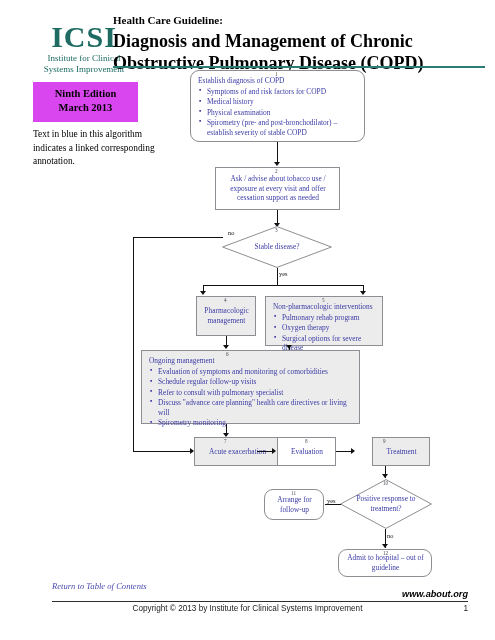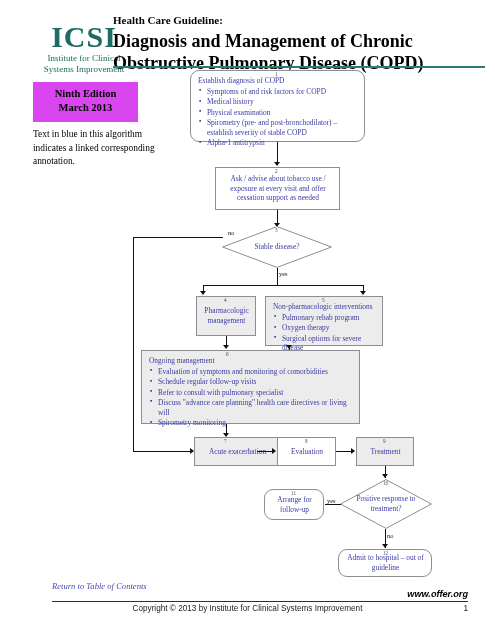--- a/index.html
+++ b/index.html
@@ -268,21 +268,20 @@
 <div id="flow">
 
   <div class="node round" style="left:190px; top:70px; width:175px; height:72px;">
     <div class="pad">
       <div class="head">Establish diagnosis of COPD</div>
       <ul>
         <li>Symptoms of and risk factors for COPD</li>
         <li>Medical history</li>
         <li>Physical examination</li>
         <li>Spirometry (pre- and post-bronchodilator) – establish severity of stable COPD</li>
-        <li>Alpha-1 antitrypsin</li>
       </ul>
     </div>
   </div>
   <div class="numtag" style="left:275px; top:71px;">1</div>
 
   <div class="line v" style="left:277px; top:142px; height:22px;"></div>
   <div class="arrowdown" style="left:274px; top:162px;"></div>
 
   <div class="node center" style="left:215px; top:167px; width:125px; height:43px;">
     <div class="pad">Ask / advise about tobacco use / exposure at every visit and offer cessation support as needed</div>
@@ -362,21 +361,21 @@
   <div class="arrowright" style="left:272px; top:448px;"></div>
 
   <div class="node center" style="left:277px; top:437px; width:59px; height:29px;">
     <div class="pad">Evaluation</div>
   </div>
   <div class="numtag" style="left:305px; top:438px;">8</div>
 
   <div class="line h" style="left:336px; top:451px; width:18px;"></div>
   <div class="arrowright" style="left:351px; top:448px;"></div>
 
-  <div class="node gray center" style="left:356px; top:437px; width:58px; height:29px;">
+  <div class="node gray center" style="left:372px; top:437px; width:58px; height:29px;">
     <div class="pad">Treatment</div>
   </div>
   <div class="numtag" style="left:383px; top:438px;">9</div>
 
   <div class="line v" style="left:385px; top:466px; height:12px;"></div>
   <div class="arrowdown" style="left:382px; top:474px;"></div>
 
   <div class="diamond-wrap" style="left:340px; top:479px; width:92px; height:50px;">
     <svg class="diamond-shape" viewBox="0 0 92 50" preserveAspectRatio="none">
       <polygon points="46,0.6 91.4,25 46,49.4 0.6,25" fill="#ffffff" stroke="#8d8d93" stroke-width="1"></polygon>
@@ -399,16 +398,16 @@
   <div class="arrowdown" style="left:382px; top:544px;"></div>
 
   <div class="node round center" style="left:338px; top:549px; width:94px; height:28px;">
     <div class="pad">Admit to hospital – out of guideline</div>
   </div>
   <div class="numtag" style="left:383px; top:550px;">12</div>
 
 </div>
 
 <div id="toc-link">Return to Table of Contents</div>
-<div id="site-url">www.offer.org</div>
+<div id="site-url">www.about.org</div>
 <div id="footer-rule"></div>
 <div id="copyright">Copyright © 2013 by Institute for Clinical Systems Improvement</div>
 <div id="pagenum">1</div>
 
 </body></html>

